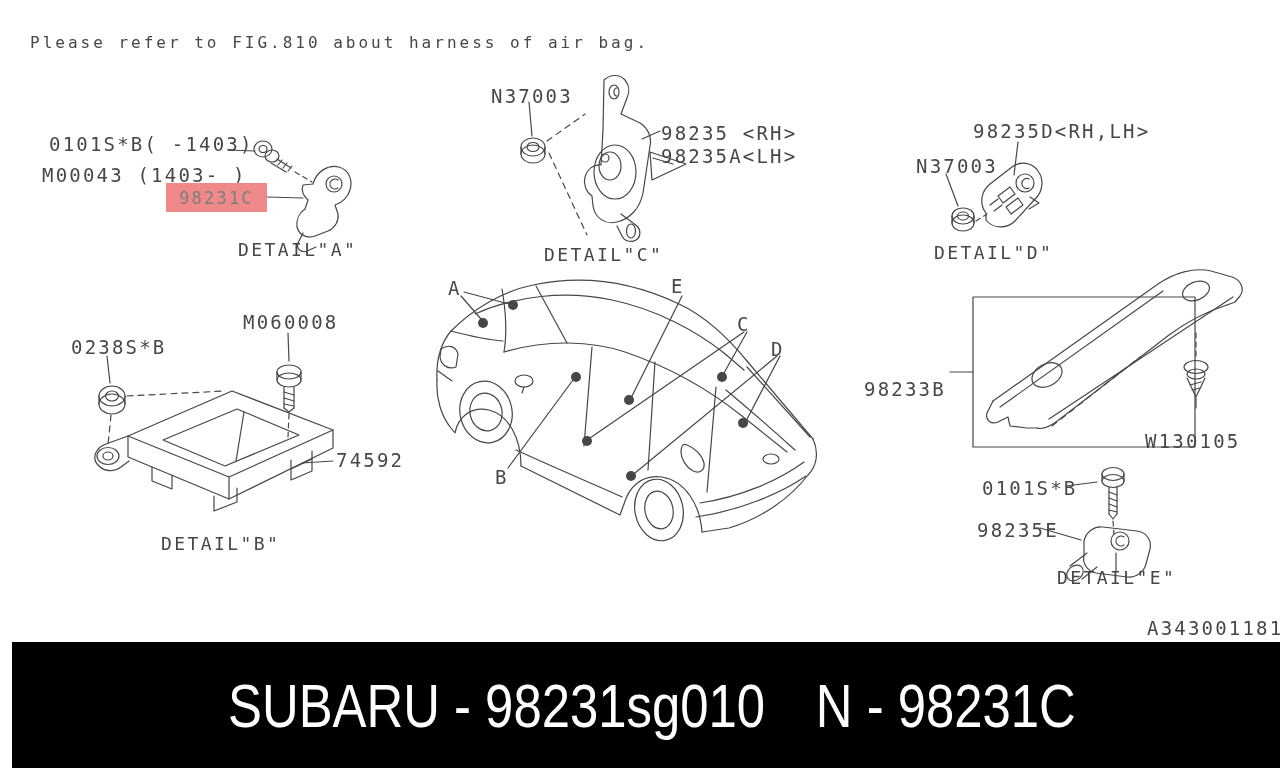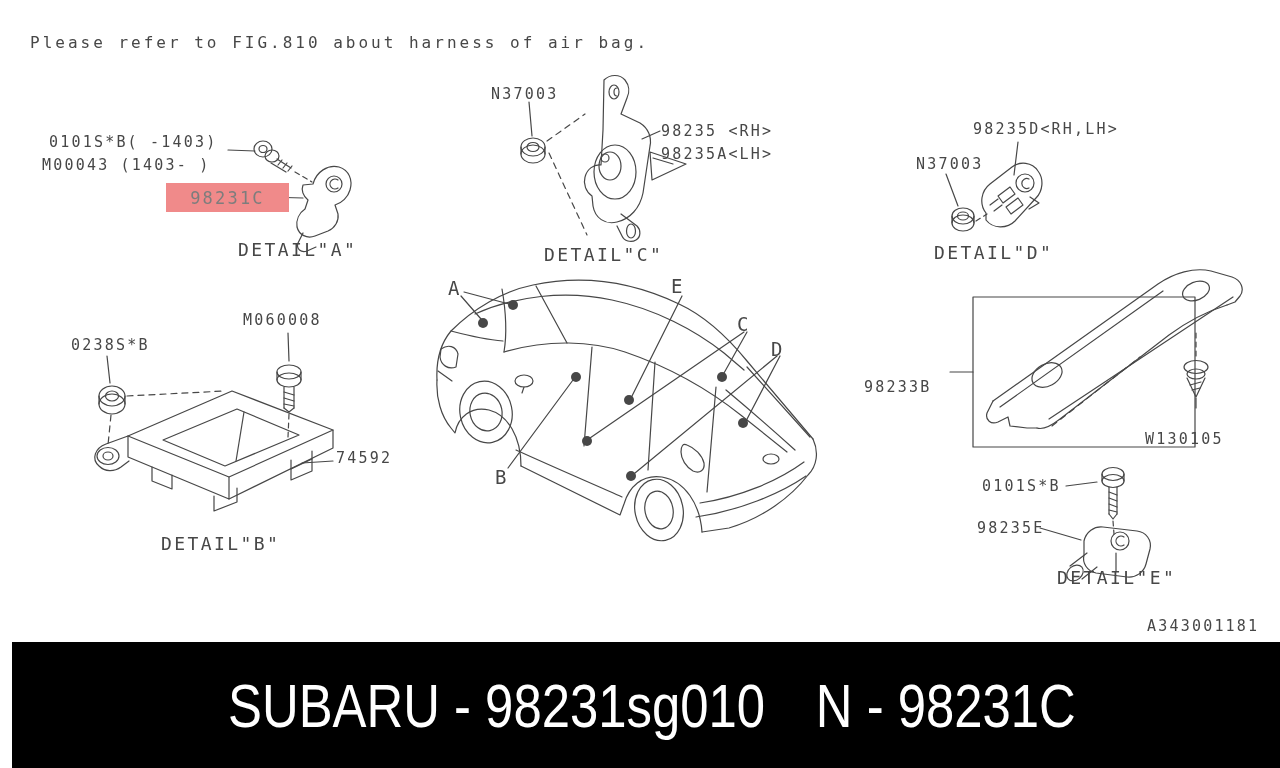--- a/index.html
+++ b/index.html
@@ -1,23 +1,23 @@
 <!DOCTYPE html>
 <html><head>
 <meta charset="utf-8">
 <style>
   html,body{margin:0;padding:0;background:#ffffff;}
   #page{position:relative;width:1280px;height:768px;background:#ffffff;overflow:hidden;
         font-family:"DejaVu Sans Mono", monospace;color:#474747;padding-left:7px;}
   #lineart{position:absolute;left:0;top:0;}
-  .lbl{position:absolute;font-size:15px;letter-spacing:2.2px;white-space:pre;line-height:1.2;color:#474747;}
+  .lbl{position:absolute;font-size:19px;letter-spacing:2.2px;white-space:pre;line-height:1.2;color:#474747;}
   .lbl.small{font-size:16px;letter-spacing:3px;}
   .lbl.cap{font-size:18px;letter-spacing:2.4px;}
   .lbl.marker{font-size:19px;letter-spacing:0;}
-  .hl{position:absolute;left:166px;top:183px;width:123px;height:29px;background:#f08a8a;
+  .hl{position:absolute;left:166px;top:183px;width:101px;height:29px;background:#f08a8a;
       display:flex;align-items:center;justify-content:center;font-size:17px;letter-spacing:2.2px;color:#7d7d7d;}
   #footerbar{position:absolute;left:12px;top:642px;width:1280px;height:126px;background:#000000;
              display:flex;align-items:center;justify-content:center;}
   #footerinner{display:flex;gap:62px;transform:scaleX(0.82);transform-origin:center;}
   #footerinner span{color:#ffffff;font-family:"Liberation Sans", sans-serif;font-size:62px;
                     font-weight:400;white-space:pre;}
   svg *{vector-effect:non-scaling-stroke;}
 </style>
 </head>
 <body>
@@ -198,21 +198,21 @@
       <path d="M1116,553 L1116,571"></path>
       <path d="M1087,553 L1070,566 M1097,567 L1082,579"></path>
       <ellipse cx="1075" cy="573" rx="9" ry="7" transform="rotate(-40 1075 573)"></ellipse>
       <line x1="1040" y1="528" x2="1081" y2="540"></line>
     </g>
   </svg>
 
   <div class="lbl small" style="left:30px;top:33px">Please refer to FIG.810 about harness of air bag.</div>
 
   <div class="lbl" style="left:49px;top:133px">0101S*B( -1403)</div>
-  <div class="lbl" style="left:42px;top:156px">M00043 (1403- )</div>
+  <div class="lbl" style="left:42px;top:164px">M00043 (1403- )</div>
   <div class="hl">98231C</div>
   <div class="lbl cap" style="left:238px;top:239px">DETAIL"A"</div>
 
   <div class="lbl" style="left:491px;top:85px">N37003</div>
   <div class="lbl" style="left:661px;top:122px">98235 &lt;RH&gt;</div>
   <div class="lbl" style="left:661px;top:145px">98235A&lt;LH&gt;</div>
   <div class="lbl cap" style="left:544px;top:244px">DETAIL"C"</div>
 
   <div class="lbl" style="left:973px;top:120px">98235D&lt;RH,LH&gt;</div>
   <div class="lbl" style="left:916px;top:155px">N37003</div>

